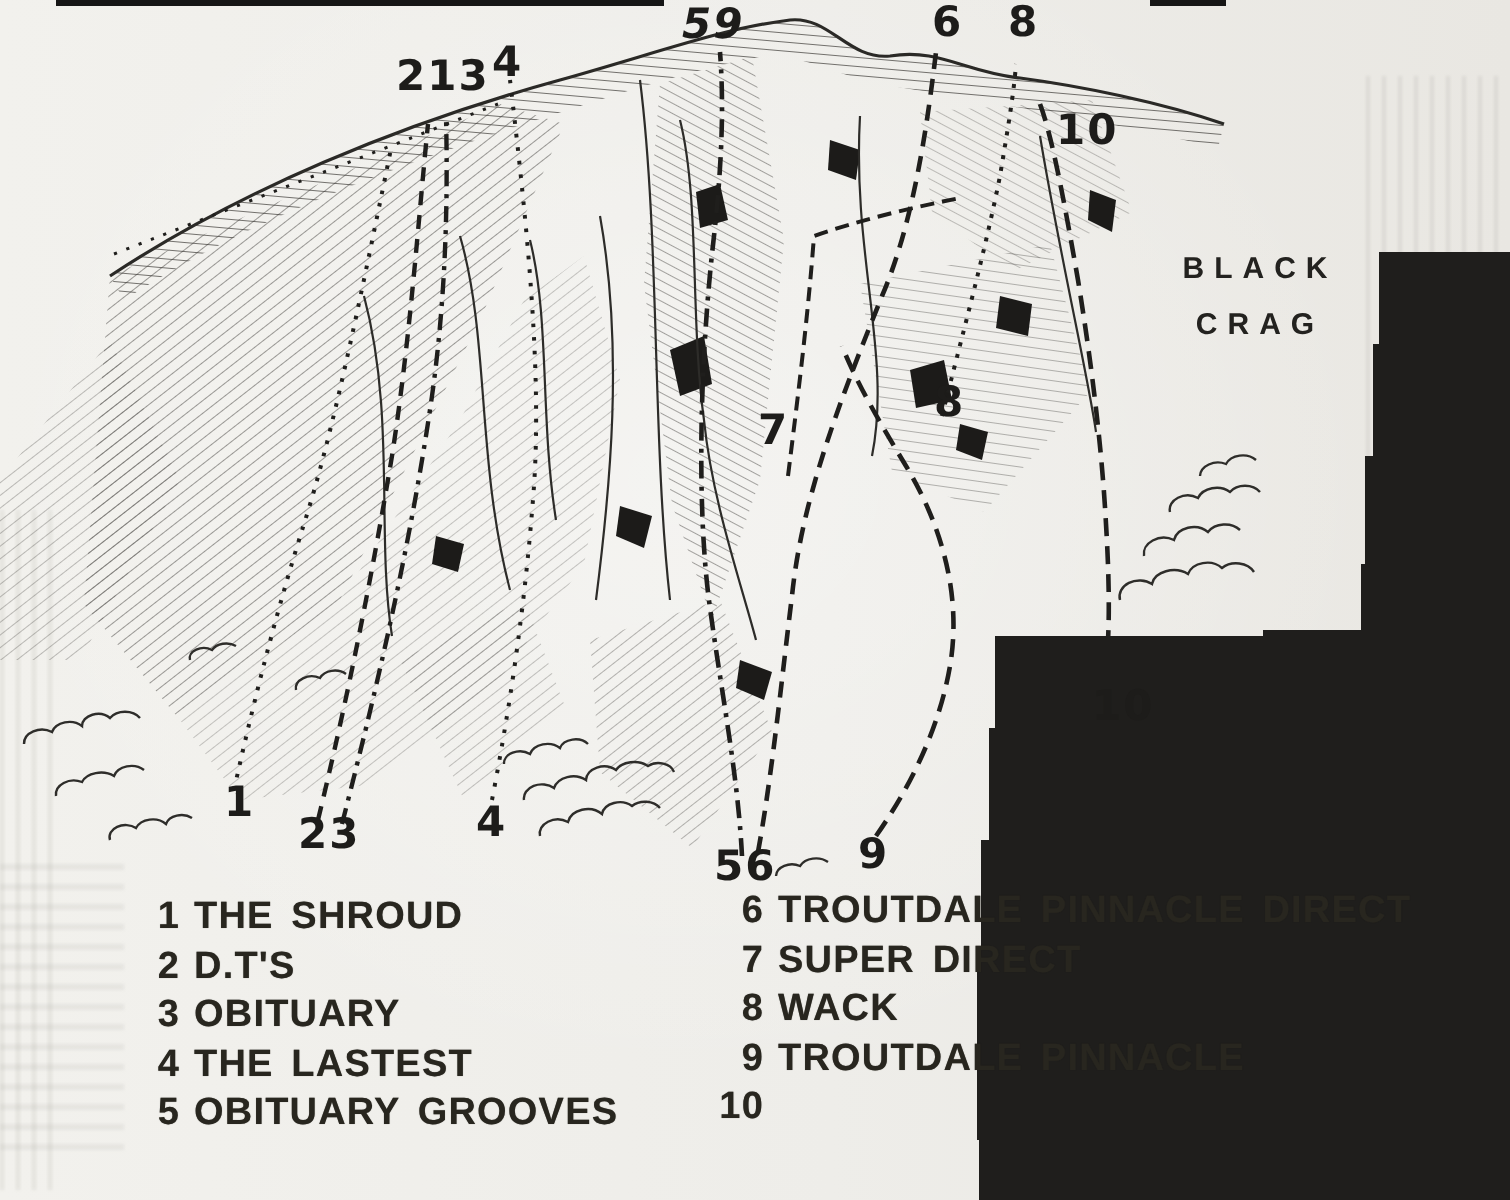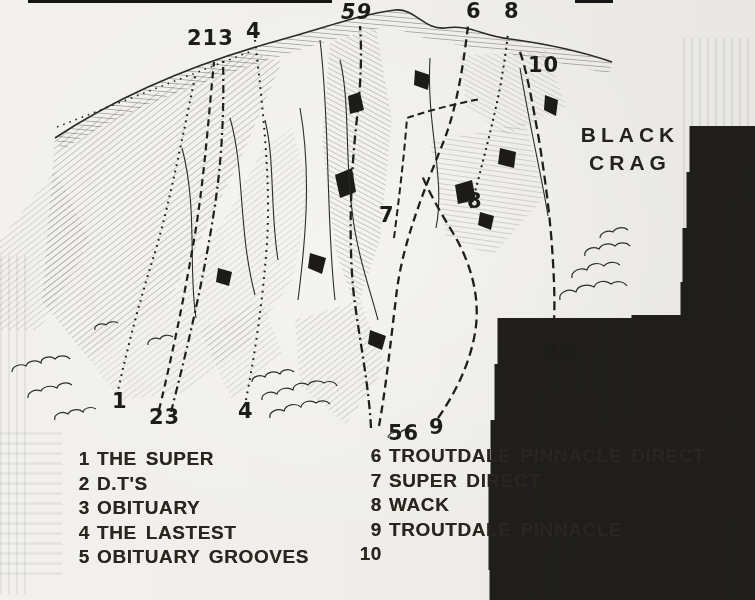--- a/index.html
+++ b/index.html
@@ -32,21 +32,21 @@
   #sketch{position:absolute; left:0; top:0;}
 
   .rlabel{
     position:absolute; color:#1d1c1a;
     font-family:"DejaVu Sans", sans-serif; font-size:21px; font-weight:700;
     letter-spacing:1px; line-height:1; white-space:nowrap;
   }
 
   #crag-title{
     position:absolute; left:568px; top:121px; width:124px;
-    text-align:center; color:#23221f; font-weight:700; font-size:21px;
+    text-align:center; color:#23221f; font-weight:700; font-size:15px;
     letter-spacing:5px; line-height:28px;
   }
 
   .legend-col{position:absolute; color:#28261f;}
   #legend-left{left:64px; top:448px;}
   #legend-right{left:356px; top:445px;}
   .legend-row{
     display:flex; align-items:baseline; height:24.6px;
     font-size:19px; font-weight:700; letter-spacing:.6px; word-spacing:3px;
     text-shadow:0 0 .4px rgba(40,38,31,.6);
@@ -174,45 +174,45 @@
       <path d="M270,418 a9,7 0 0 1 14,-7 a10,8 0 0 1 17,-4 a9,7 0 0 1 15,-4 a9,7 0 0 1 14,1"></path>
       <path d="M560,300 a10,8 0 0 1 16,-8 a11,8 0 0 1 18,-5 a10,8 0 0 1 17,-3 a10,8 0 0 1 16,2"></path>
       <path d="M572,278 a10,8 0 0 1 15,-8 a10,8 0 0 1 17,-4 a10,8 0 0 1 16,-1"></path>
       <path d="M585,256 a9,7 0 0 1 14,-7 a10,8 0 0 1 16,-3 a9,7 0 0 1 15,0"></path>
       <path d="M600,238 a9,7 0 0 1 13,-6 a9,7 0 0 1 15,-2"></path>
       <path d="M388,438 a8,6 0 0 1 12,-5 a9,7 0 0 1 14,-2"></path>
     </g>
   </svg>
 
   <div id="labels">
-      <span class="rlabel" style="left: 187px; top: 28px;">213</span>
+      <span class="rlabel" style="left: 198px; top: 28px;">213</span>
       <span class="rlabel" style="left: 246px; top: 21px;">4</span>
       <span class="rlabel" style="left: 341px; top: 2px; font-style: italic;">59</span>
       <span class="rlabel" style="left: 466px; top: 1px;">6</span>
       <span class="rlabel" style="left: 504px; top: 1px;">8</span>
       <span class="rlabel" style="left: 528px; top: 55px;">10</span>
       <span class="rlabel" style="left: 379px; top: 205px;">7</span>
       <span class="rlabel" style="left: 467px; top: 191px;">8</span>
       <span class="rlabel" style="left: 112px; top: 391px;">1</span>
       <span class="rlabel" style="left: 149px; top: 407px;">23</span>
       <span class="rlabel" style="left: 238px; top: 401px;">4</span>
-      <span class="rlabel" style="left: 357px; top: 423px; margin-left: 31px;">56</span>
+      <span class="rlabel" style="left: 357px; top: 423px;">56</span>
       <span class="rlabel" style="left: 429px; top: 417px;">9</span>
       <span class="rlabel" style="left: 546px; top: 343px;">10</span>
     </div>
 
   <div id="crag-title">
     <div>BLACK</div>
     <div>CRAG</div>
   </div>
 
   <div id="legend-left" class="legend-col">
       <div class="legend-row">
         <span class="legend-num">1</span>
-        <span class="legend-name">THE SUPER</span>
+        <span class="legend-name">THE SHROUD</span>
       </div>
       <div class="legend-row">
         <span class="legend-num">2</span>
         <span class="legend-name">D.T'S</span>
       </div>
       <div class="legend-row">
         <span class="legend-num">3</span>
         <span class="legend-name">OBITUARY</span>
       </div>
       <div class="legend-row">

